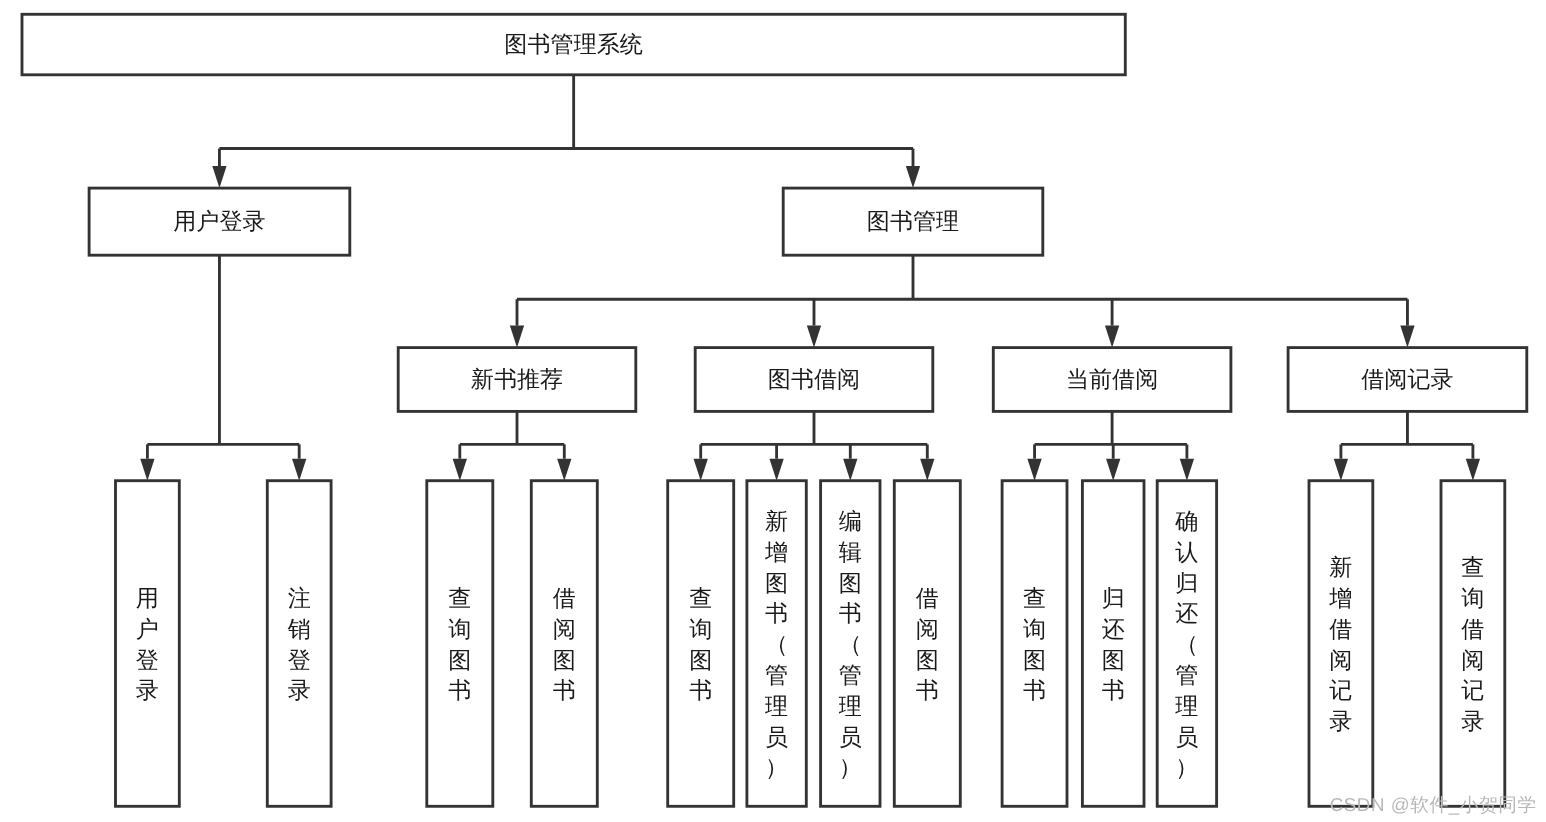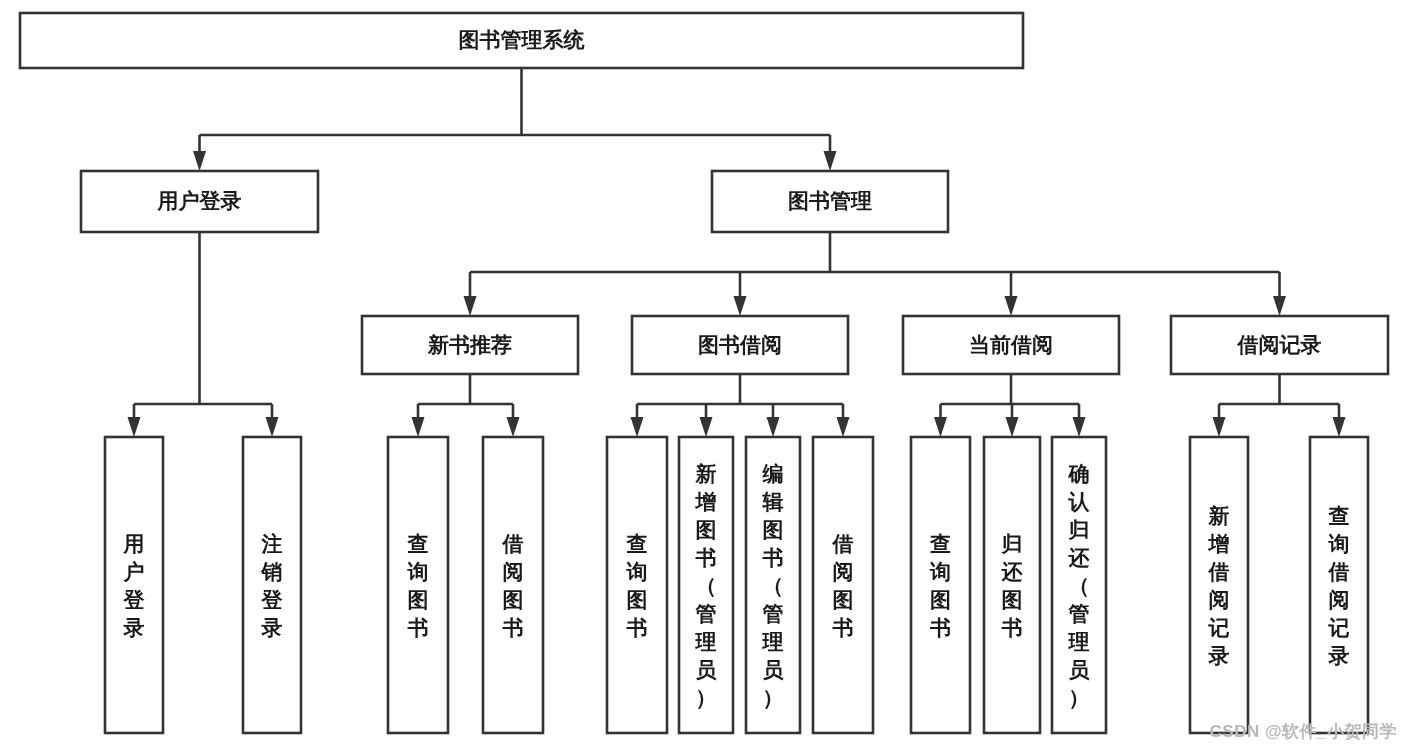--- a/index.html
+++ b/index.html
@@ -12,21 +12,20 @@
     width: 1405px;
     height: 747px;
     font-family: "Liberation Sans", "DejaVu Sans", sans-serif;
     overflow: hidden;
     position: relative;
   }
   #diagram-root {
     position: relative;
     width: 1405px;
     height: 747px;
-    font-weight: bold;
   }
   svg.diagram {
     position: absolute;
     left: 0;
     top: 0;
     width: 1405px;
     height: 747px;
     display: block;
   }
   .node-box {

